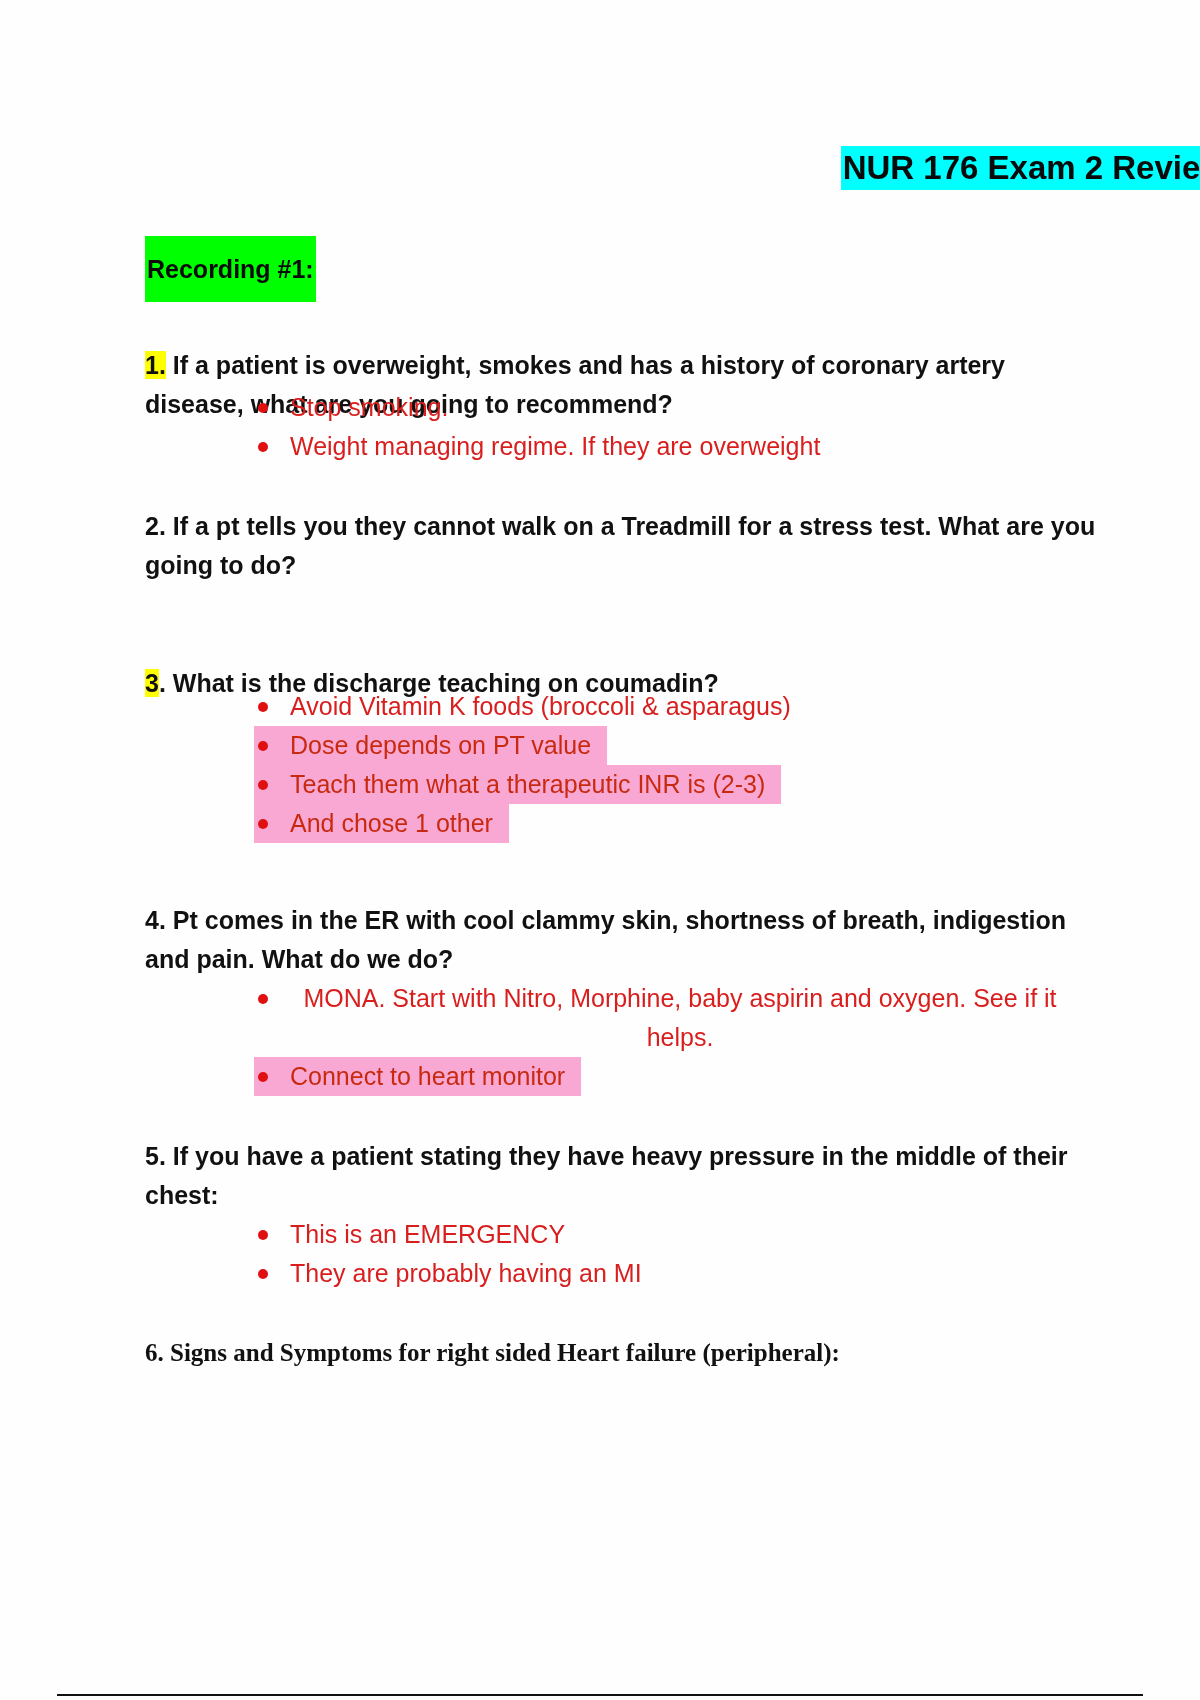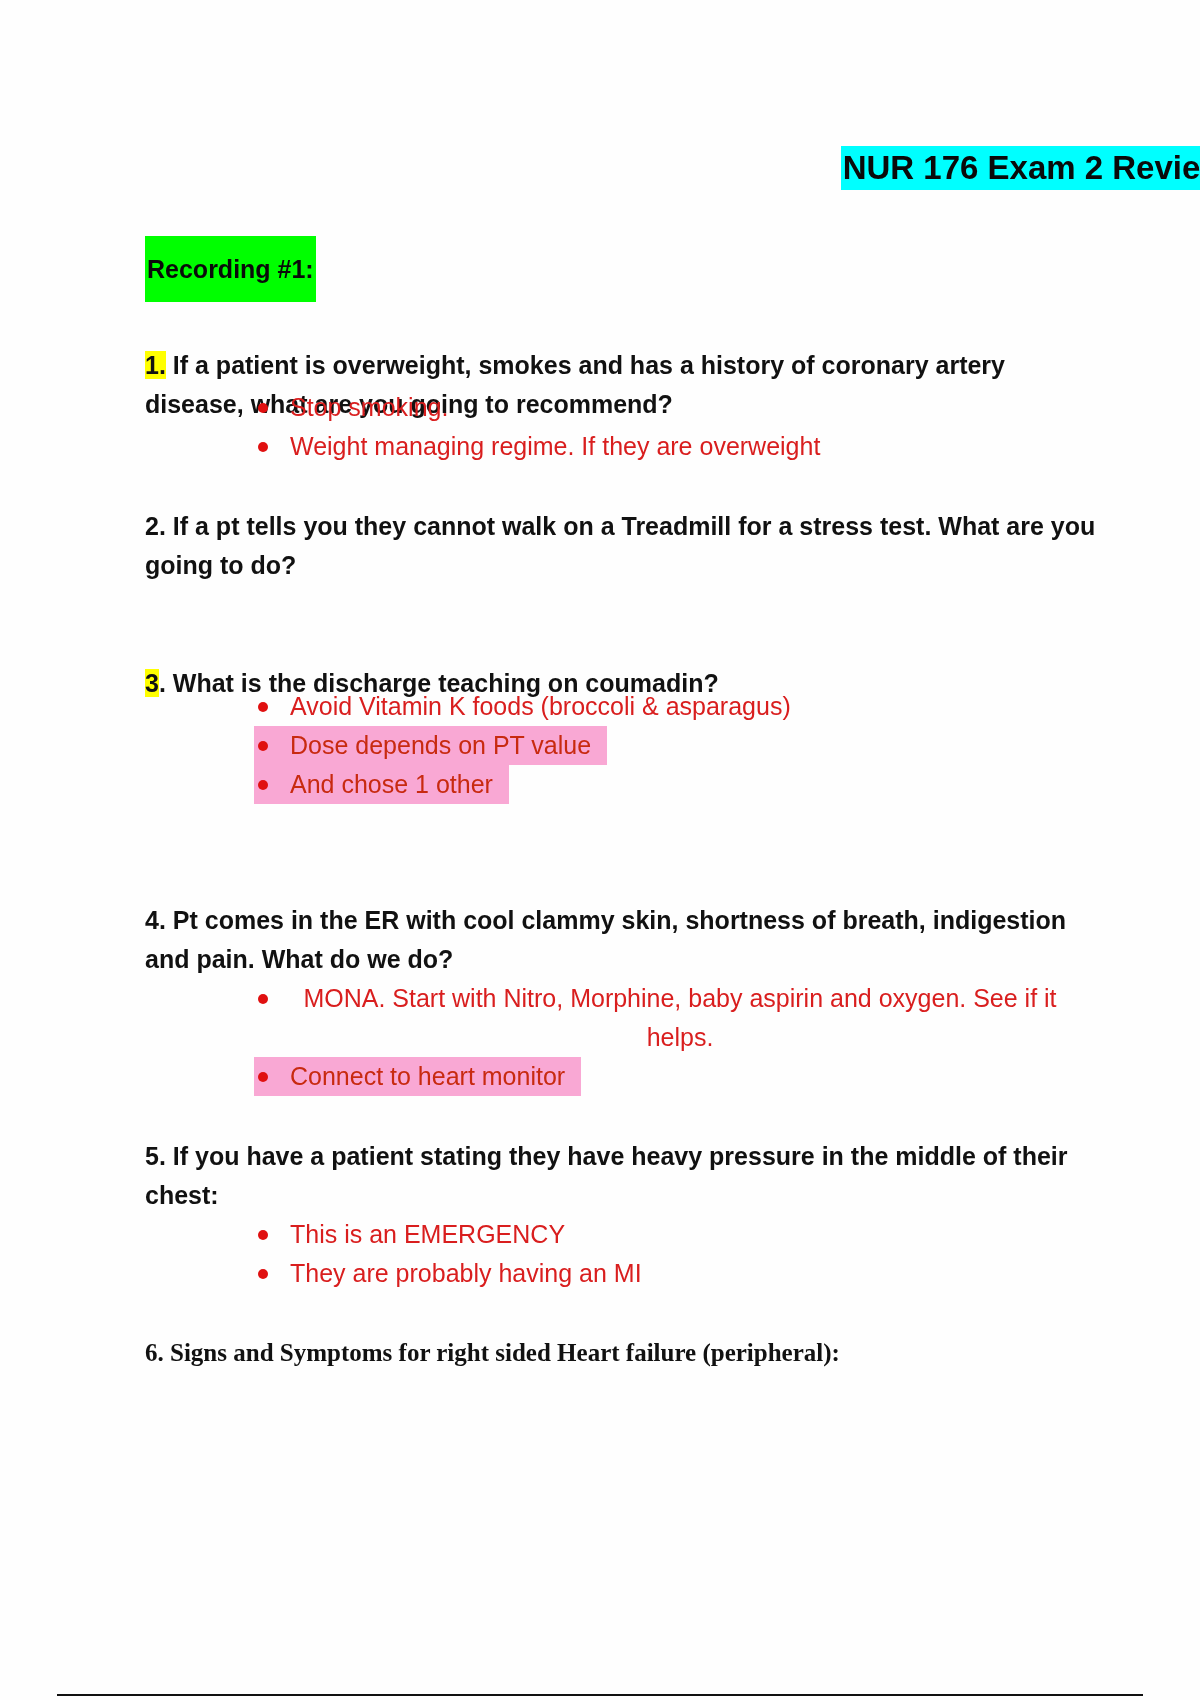--- a/index.html
+++ b/index.html
@@ -124,21 +124,21 @@
   <div class="q" style="top:507px;">
     <span>2.</span><span> If a pt tells you they cannot walk on a Treadmill for a stress test. What are you going to do?</span>
   </div>
 
   <div class="q" style="top:664px;">
     <span class="num-hl">3</span><span>. What is the discharge teaching on coumadin?</span>
   </div>
   <ul class="answers" style="top:671px;margin-top:16px;">
     <li><span class="bullet"></span><span>Avoid Vitamin K foods (broccoli &amp; asparagus)</span></li>
     <li class="hl"><span class="bullet"></span><span>Dose depends on PT value</span></li>
-    <li class="hl"><span class="bullet"></span></li>
+    <li class="hl"><span class="bullet"></span><span>Teach them what a therapeutic INR is (2-3)</span></li>
     <li class="hl"><span class="bullet"></span><span>And chose 1 other</span></li>
   </ul>
 
   <div class="q" style="top:901px;">
     <span>4.</span><span> Pt comes in the ER with cool clammy skin, shortness of breath, indigestion and pain. What do we do?</span>
   </div>
   <ul class="answers" style="top:979px;">
     <li style="max-width:780px;"><span class="bullet"></span><span>MONA.  Start with Nitro, Morphine, baby aspirin and oxygen. See if it helps.</span></li>
     <li class="hl"><span class="bullet"></span><span>Connect to heart monitor</span></li>
   </ul>

